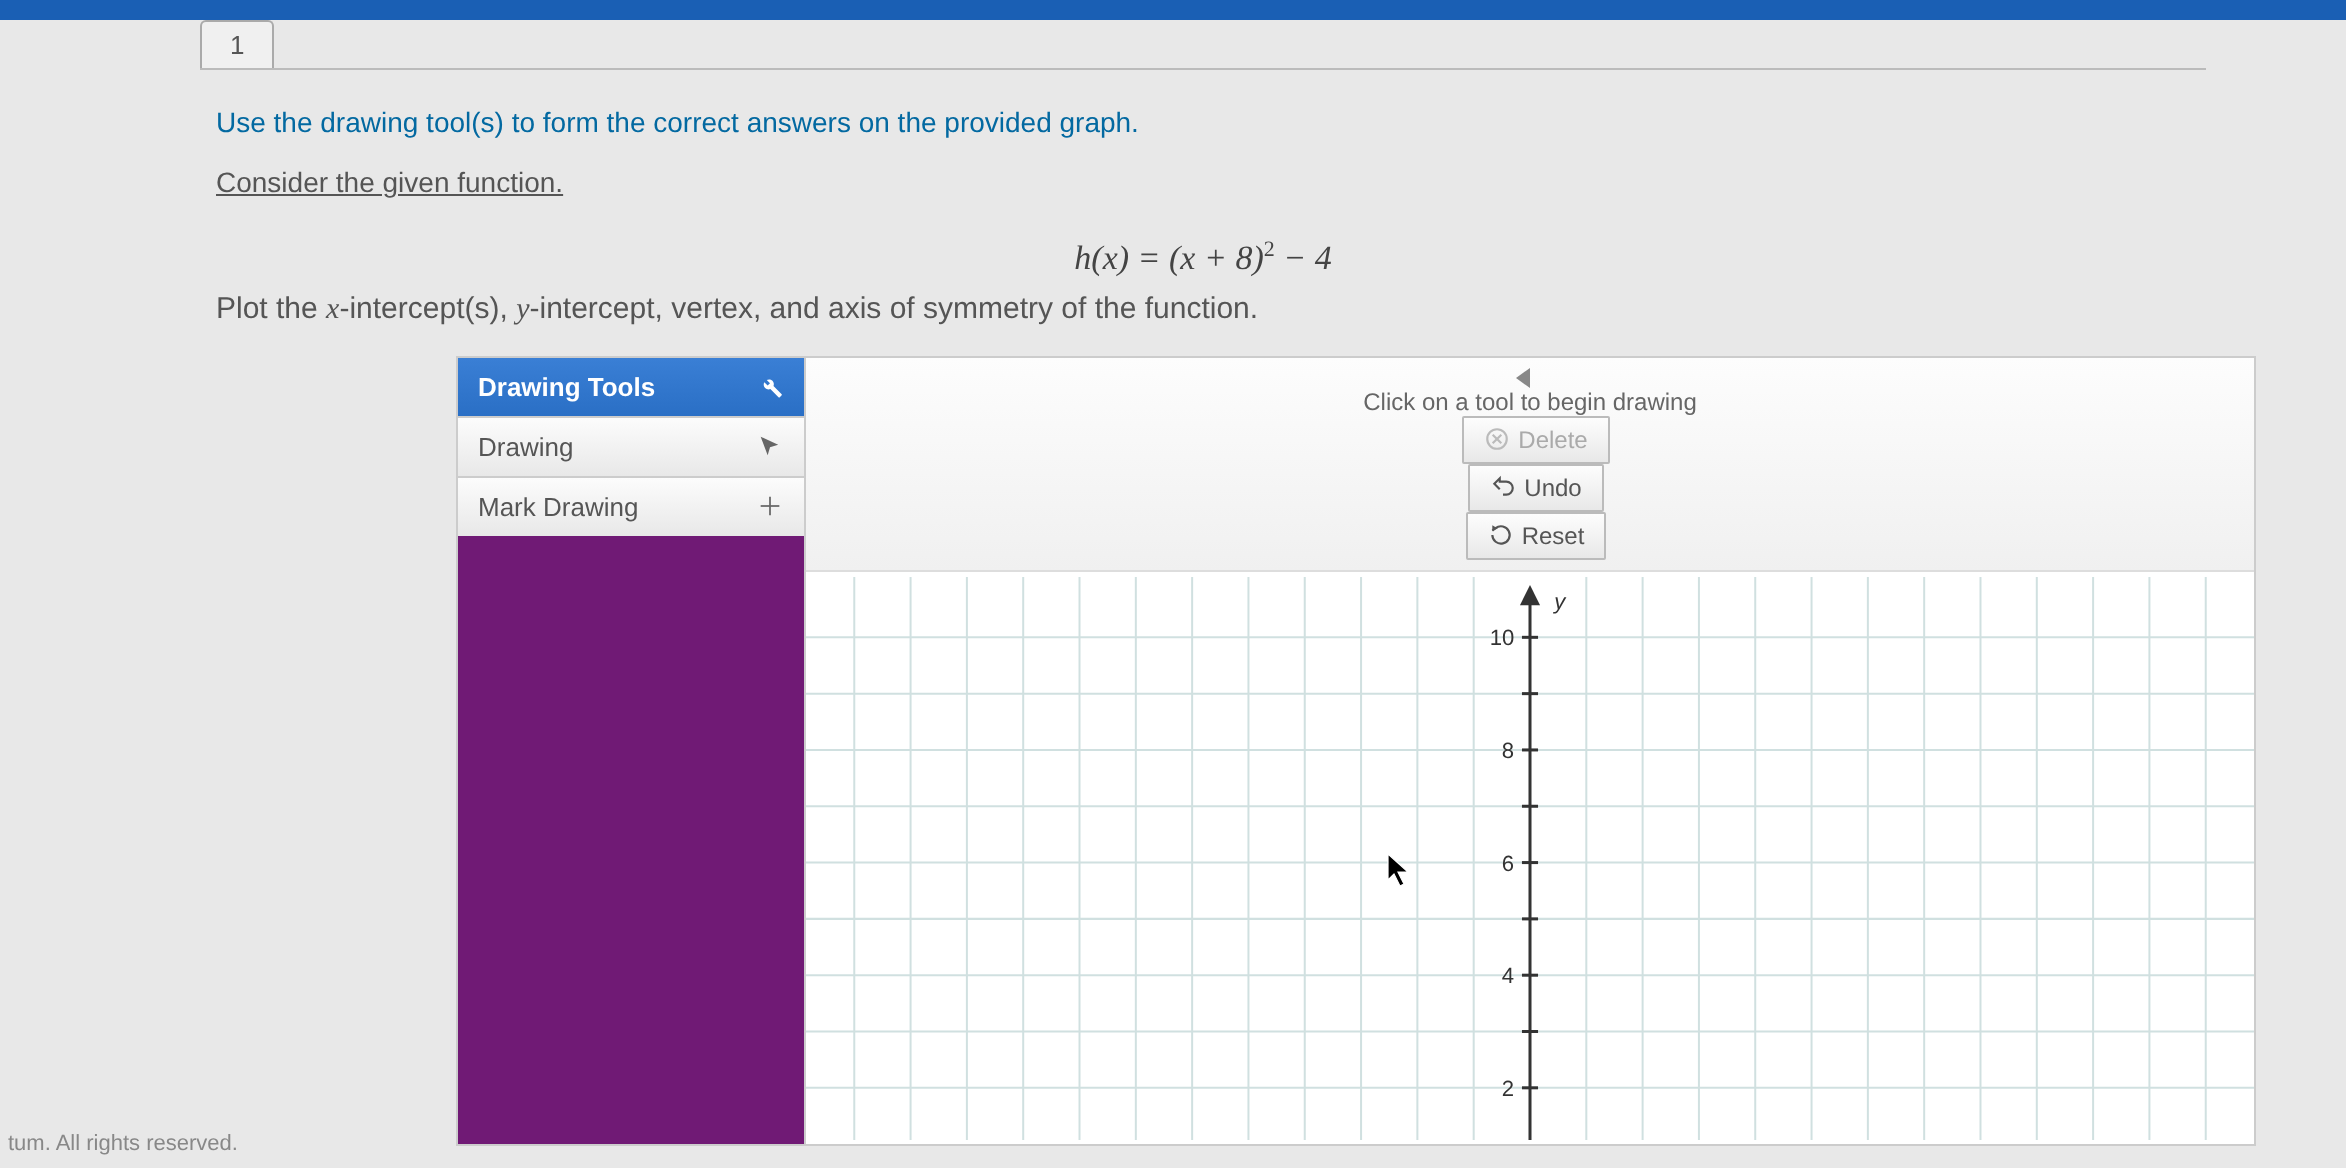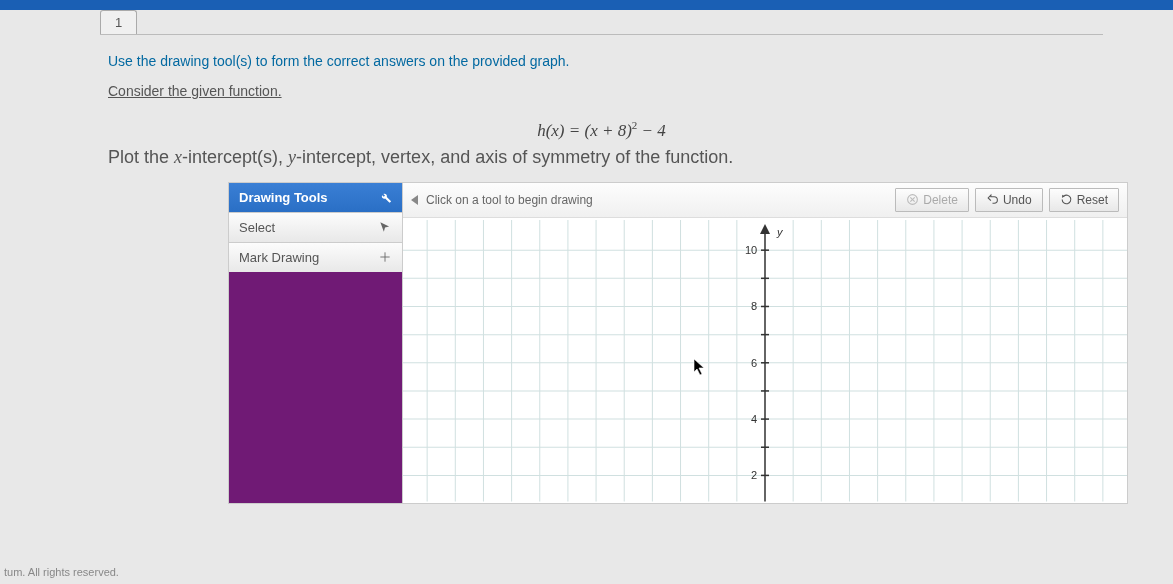--- a/index.html
+++ b/index.html
@@ -57,21 +57,21 @@
       font-size: 17px;
       color: #444;
       margin-bottom: 6px;
     }
     .equation sup {
       font-size: 11px;
       vertical-align: super;
       font-style: normal;
     }
     .plot-instruction {
-      font-size: 18px;
+      font-size: 15px;
       color: #555;
       margin-bottom: 14px;
     }
     .plot-instruction .var {
       font-style: italic;
       font-family: "Times New Roman", serif;
     }
     .workspace {
       display: flex;
       margin-left: 120px;
@@ -124,20 +124,21 @@
       flex-direction: column;
     }
     .graph-toolbar {
       display: flex;
       align-items: center;
       padding: 5px 8px;
       border-bottom: 1px solid #ddd;
       background: linear-gradient(#fdfdfd, #f0f0f0);
       font-size: 13px;
       color: #555;
+      flex-direction: column;
     }
     .triangle-left {
       width: 0;
       height: 0;
       border-top: 5px solid transparent;
       border-bottom: 5px solid transparent;
       border-right: 7px solid #888;
       margin-right: 8px;
     }
     .hint-text {
@@ -234,21 +235,21 @@
     <div class="workspace">
 
       <div class="tools-panel">
         <div class="tools-header">
           <span>Drawing Tools</span>
           <svg class="wrench-icon" viewBox="0 0 24 24">
               <path d="M22 19l-7-7c.6-1.5.3-3.3-.9-4.5-1.3-1.3-3.3-1.5-4.9-.7l2.8 2.8-2 2-2.9-2.8c-.9 1.6-.6 3.6.7 4.9 1.2 1.2 3 1.5 4.5.9l7 7c.3.3.8.3 1.1 0l1.6-1.6c.3-.2.3-.7 0-1z"></path>
             </svg>
         </div>
         <div class="tool-item">
-          <span>Select</span>
+          <span>Drawing</span>
           <svg class="tool-icon" viewBox="0 0 24 24">
               <path d="M4 4l6 16 2-7 7-2z" fill="#666" stroke="none"></path>
             </svg>
         </div>
         <div class="tool-item">
           <span>Mark Drawing</span>
           <svg class="tool-icon" viewBox="0 0 24 24">
               <line x1="12" y1="4" x2="12" y2="20"></line>
               <line x1="4" y1="12" x2="20" y2="12"></line>
             </svg>

